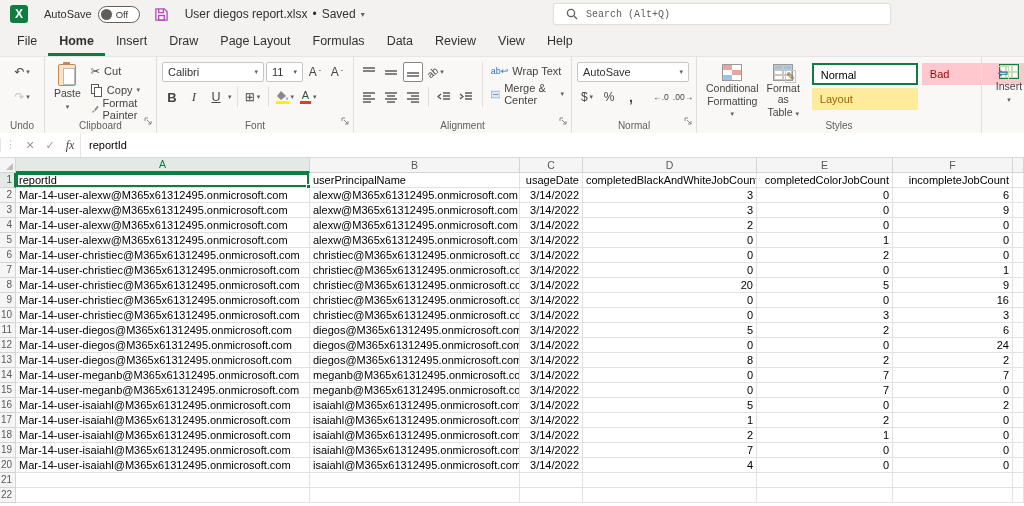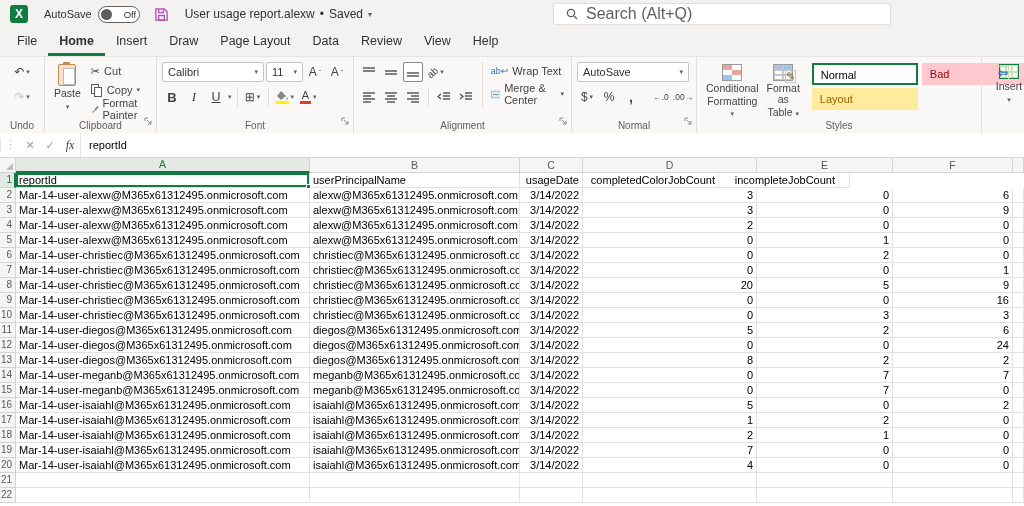--- a/index.html
+++ b/index.html
@@ -7,28 +7,28 @@
     font-family:"Liberation Sans", sans-serif; -webkit-font-smoothing:antialiased; }
 
   
   .titlebar { height:28px; background:#F3F2F1; display:flex; align-items:center; position:relative; }
   .app-icon { width:18px; height:18px; margin-left:10px; background:#107C41; border-radius:3px;
     color:#fff; font-size:12px; font-weight:bold; text-align:center; line-height:18px; }
   .autosave-label { font-size:11px; color:#323130; margin-left:16px; }
   .toggle { width:42px; height:17px; border:1px solid #605E5C; border-radius:9px; background:#fff;
     margin-left:6px; position:relative; display:flex; align-items:center; }
   .toggle .knob { width:11px; height:11px; border-radius:50%; background:#605E5C; margin-left:2px; }
-  .toggle .state { font-size:9.5px; color:#323130; margin-left:12px; }
+  .toggle .state { font-size:9.5px; color:#323130; margin-left:4px; }
   .save-icon { margin-left:14px; display:flex; }
   .doc-title { font-size:12px; color:#323130; margin-left:16px; display:flex; align-items:center; gap:5px; }
   .doc-title .caret { font-size:8px; color:#605E5C; }
   .searchbox { position:absolute; left:553px; top:3px; width:338px; height:22px; background:#fff;
     border:1px solid #E1DFDD; border-radius:3px; display:flex; align-items:center; box-shadow:0 0 2px rgba(0,0,0,.06); }
   .searchbox svg { margin:0 8px 0 12px; }
-  .searchbox .ph { font-size:16px; color:#605E5C; }
+  .searchbox .ph { font-size:10px; color:#605E5C;font-family:Liberation Mono, monospace; }
 
   
   .menubar { height:28px; background:#F3F2F1; display:flex; align-items:flex-end; padding-left:6px; }
   .tab { padding:0 11px; font-size:12.5px; color:#323130; height:28px; line-height:26px; }
   .tab.active { font-weight:bold; border-bottom:3px solid #107C41; }
 
   
   .ribbon { height:77px; background:#F9F8F7; border-top:1px solid #E7E5E3; display:flex; }
   .rgroup { position:relative; padding:5px 5px 16px 5px; flex:none; }
   .rgroup + .rgroup { border-left:1px solid #E1DFDD; }
@@ -116,40 +116,41 @@
     <span class="state">Off</span>
   </div>
   <span class="save-icon">
     <svg width="15" height="15" viewBox="0 0 16 16" fill="none" stroke="#B14EB5" stroke-width="1.4">
       <path d="M2 2 h9 l3 3 v9 h-12 z"></path>
         <path d="M5 2 v4 h5 v-4"></path>
         <rect x="5" y="9" width="6" height="5"></rect>
     </svg>
   </span>
   <span class="doc-title">
-    <span>User usage report.alexw</span>
+    <span>User diegos report.xlsx</span>
     <span>•</span>
     <span>Saved</span>
     <span class="caret">▾</span>
   </span>
   <div class="searchbox">
     <svg width="12" height="12" viewBox="0 0 12 12" fill="none" stroke="#605E5C" stroke-width="1.3">
       <circle cx="5" cy="5" r="3.6"></circle>
         <line x1="8" y1="8" x2="11" y2="11"></line>
     </svg>
     <span class="ph">Search (Alt+Q)</span>
   </div>
 </div>
 
 <div class="menubar">
     <div class="tab">File</div>
     <div class="tab active">Home</div>
     <div class="tab">Insert</div>
     <div class="tab">Draw</div>
     <div class="tab">Page Layout</div>
+    <div class="tab">Formulas</div>
     <div class="tab">Data</div>
     <div class="tab">Review</div>
     <div class="tab">View</div>
     <div class="tab">Help</div>
   </div>
 
 <div class="ribbon">
 
   <div class="rgroup" style="width:44px">
     <div class="rrows">
@@ -457,20 +458,21 @@
       <div class="ghead" style="width: 136px;">E</div>
       <div class="ghead" style="width: 120px;">F</div>
       <div class="ghead" style="width: 11px;"></div>
     </div>
   <div>
       <div class="grow">
         <div class="rowhead sel">1</div>
         <div class="cell selcell" style="width: 294px;">reportId<div class="fillhandle"></div></div>
         <div class="cell" style="width: 210px;">userPrincipalName</div>
         <div class="cell r" style="width: 63px;">usageDate</div>
+        <div class="cell r" style="width: 174px;">completedBlackAndWhiteJobCount</div>
         <div class="cell r" style="width: 136px;">completedColorJobCount</div>
         <div class="cell r" style="width: 120px;">incompleteJobCount</div>
         <div class="cell" style="width: 11px;"></div>
       </div>
       <div class="grow">
         <div class="rowhead">2</div>
         <div class="cell" style="width: 294px;">Mar-14-user-alexw@M365x61312495.onmicrosoft.com</div>
         <div class="cell" style="width: 210px;">alexw@M365x61312495.onmicrosoft.com</div>
         <div class="cell r" style="width: 63px;">3/14/2022</div>
         <div class="cell r" style="width: 174px;">3</div>

